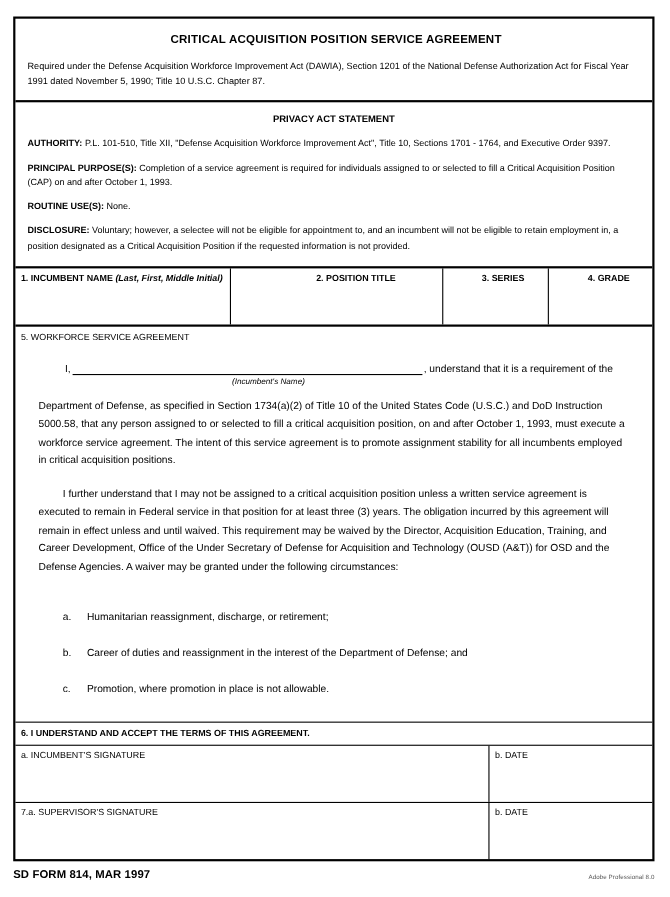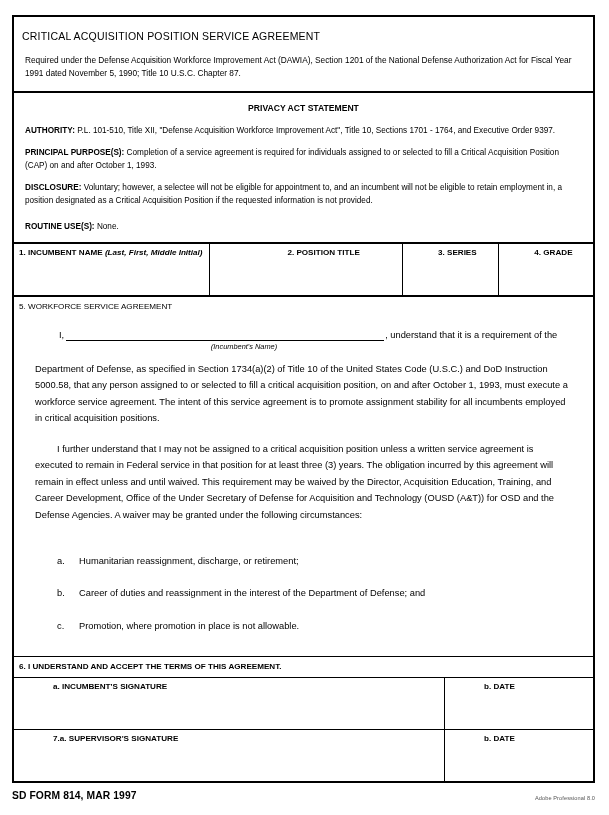--- a/index.html
+++ b/index.html
@@ -19,22 +19,22 @@
   #form-root {
     position: absolute;
     left: 12px;
     top: 15px;
     width: 583px;
     box-sizing: border-box;
     border: 2px solid #000000;
     background: #ffffff;
   }
   .sec-title {
-    text-align: left;
-    font-weight: normal;
+    text-align: center;
+    font-weight: bold;
     font-size: 10.5px;
     letter-spacing: 0.2px;
     padding: 13px 4px 12px 8px;
   }
   .intro {
     font-size: 8.3px;
     line-height: 1.62;
     padding: 0 11px 10px 11px;
     text-align: left;
   }
@@ -166,23 +166,22 @@
     box-sizing: border-box;
     height: 51px;
     padding: 4px 0 0 5px;
     border-right: 1px solid #000000;
   }
   .sig-cell.last { border-right: none; }
   .sc-left { width: 431px; }
   .sc-right { width: 148px; }
   .sig-label {
     font-size: 8.1px;
-    font-weight: bold;
+    font-weight: normal;
     white-space: nowrap;
-    margin-left: 34px;
   }
   
   #footer {
     position: absolute;
     left: 12px;
     top: 790px;
     width: 583px;
     height: 20px;
   }
   #form-number {
@@ -217,28 +216,28 @@
   <div class="pa-block">
     <span class="lbl">AUTHORITY:</span>
     <span>P.L. 101-510, Title XII, "Defense Acquisition Workforce Improvement Act", Title 10, Sections 1701 - 1764, and Executive Order 9397.</span>
   </div>
 
   <div class="pa-block">
     <span class="lbl">PRINCIPAL PURPOSE(S):</span>
     <span>Completion of a service agreement is required for individuals assigned to or selected to fill a Critical Acquisition Position (CAP) on and after October 1, 1993.</span>
   </div>
 
+  <div class="pa-block">
+    <span class="lbl">ROUTINE USE(S):</span>
+    <span>None.</span>
+  </div>
+
   <div class="pa-block pa-pad-bottom">
     <span class="lbl">DISCLOSURE:</span>
     <span>Voluntary; however, a selectee will not be eligible for appointment to, and an incumbent will not be eligible to retain employment in, a position designated as a Critical Acquisition Position if the requested information is not provided.</span>
-  </div>
-
-  <div class="pa-block">
-    <span class="lbl">ROUTINE USE(S):</span>
-    <span>None.</span>
   </div>
 
   <div class="rule-thick"></div>
 
   <div class="field-row">
     <div class="field-cell fc-1">
       <div class="field-label">
         <span>1.  INCUMBENT NAME</span>
         <span class="ital">(Last, First, Middle Initial)</span>
       </div>

